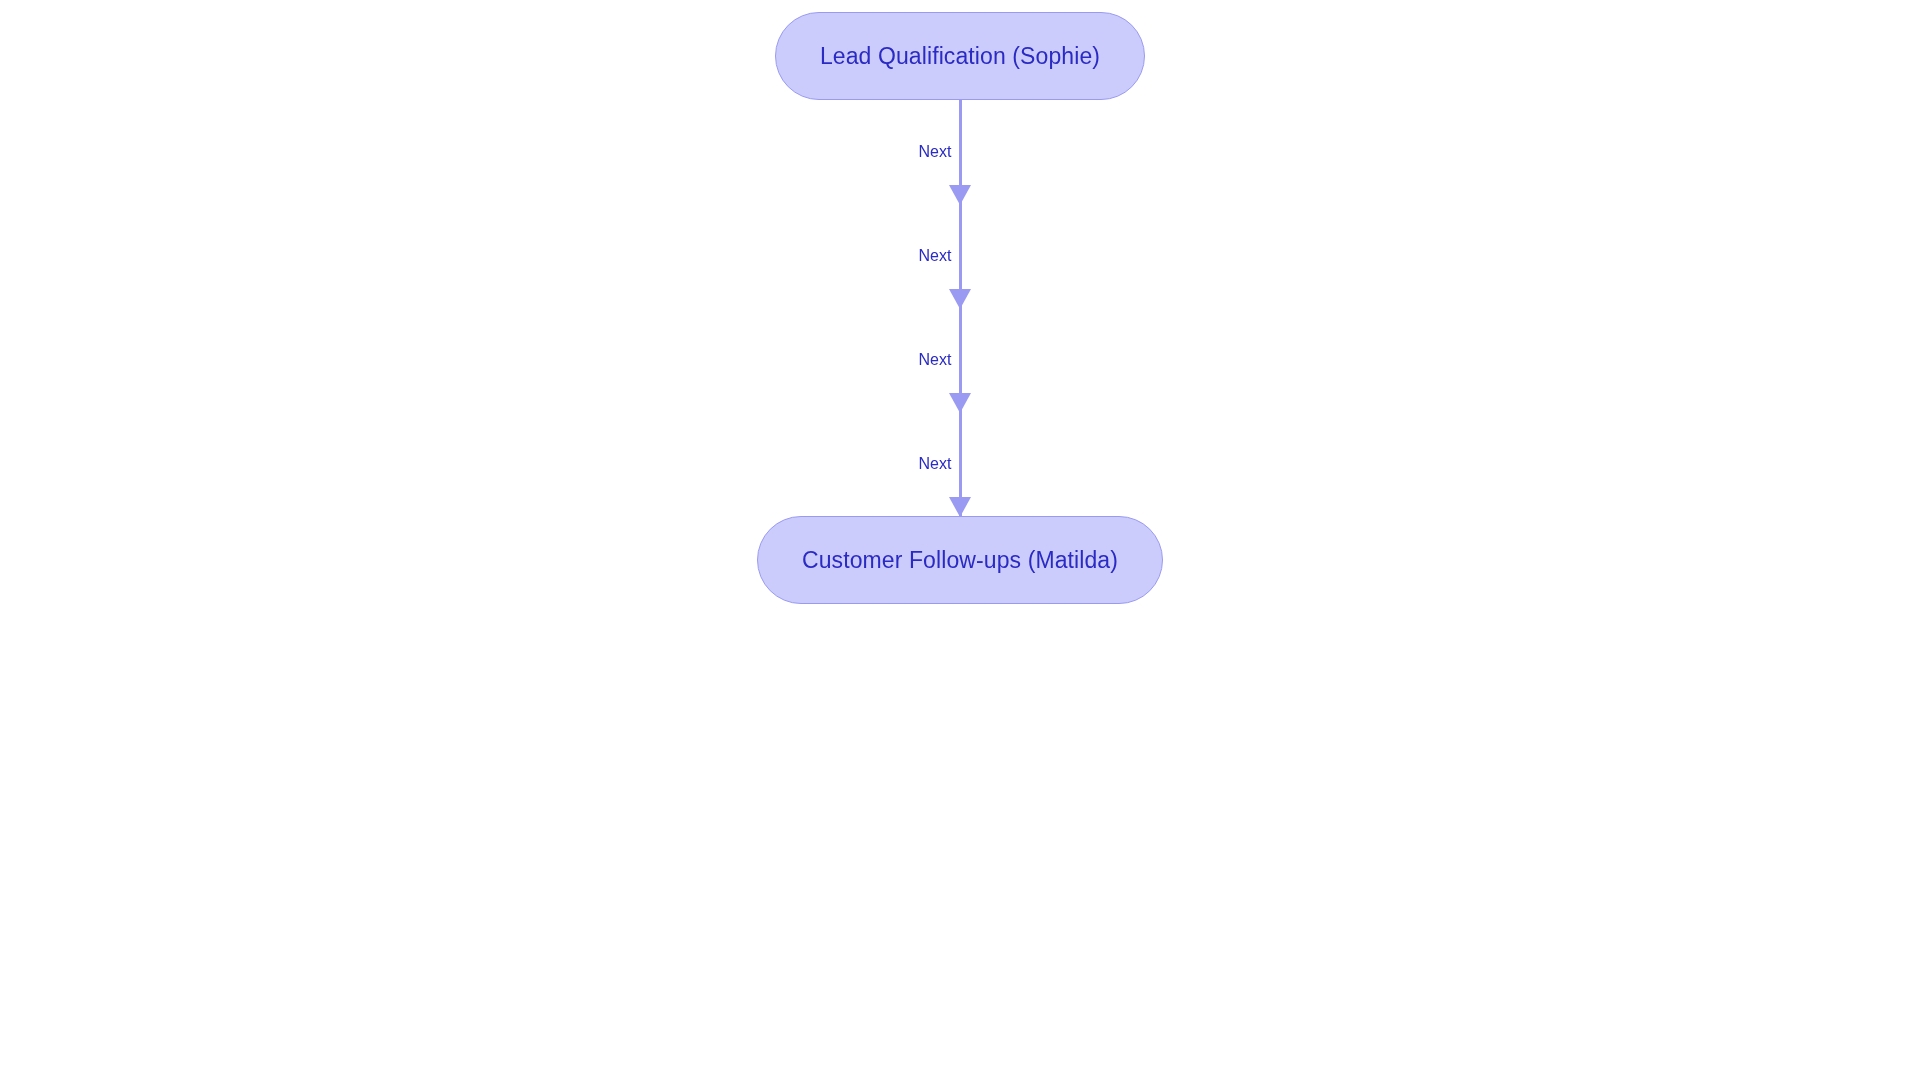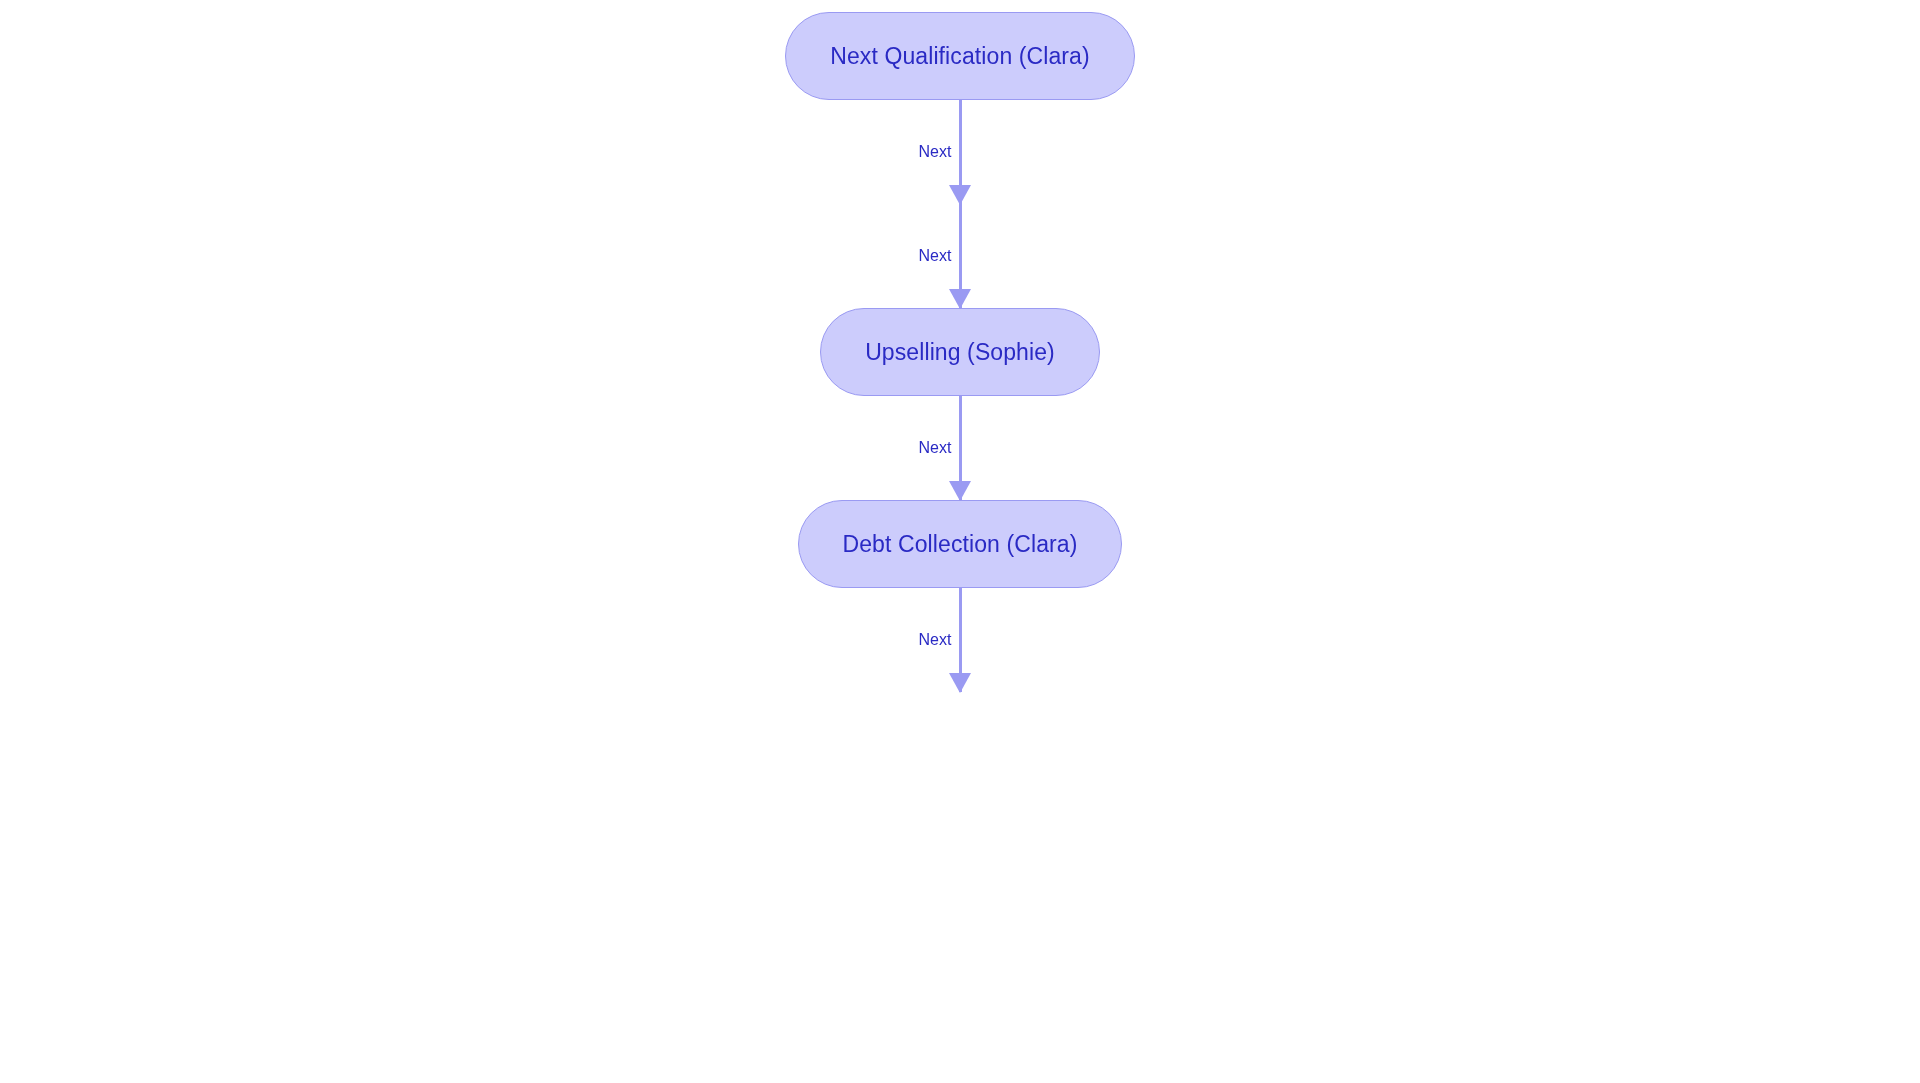--- a/index.html
+++ b/index.html
@@ -111,51 +111,48 @@
 </style>
 </head>
 <body>
 
 <div id="flowchart">
   <div class="flow-column">
 
     <div class="gap-top"></div>
 
     <div class="node">
-      <span class="node-label">Next Qualification (Clara)</span>
+      <span class="node-label">Lead Qualification (Sophie)</span>
     </div>
 
     <div class="edge edge-1">
       <div class="edge-line"></div>
       <div class="edge-arrow"></div>
       <div class="edge-label">Next</div>
     </div>
 
 
     <div class="edge edge-2">
       <div class="edge-line"></div>
       <div class="edge-arrow"></div>
       <div class="edge-label">Next</div>
     </div>
 
-    <div class="node">
-      <span class="node-label">Upselling (Sophie)</span>
-    </div>
 
     <div class="edge edge-3">
       <div class="edge-line"></div>
       <div class="edge-arrow"></div>
       <div class="edge-label">Next</div>
     </div>
 
-    <div class="node">
-      <span class="node-label">Debt Collection (Clara)</span>
-    </div>
 
     <div class="edge edge-4">
       <div class="edge-line"></div>
       <div class="edge-arrow"></div>
       <div class="edge-label">Next</div>
     </div>
 
+    <div class="node">
+      <span class="node-label">Customer Follow-ups (Matilda)</span>
+    </div>
 
   </div>
 </div>
 
 </body></html>

